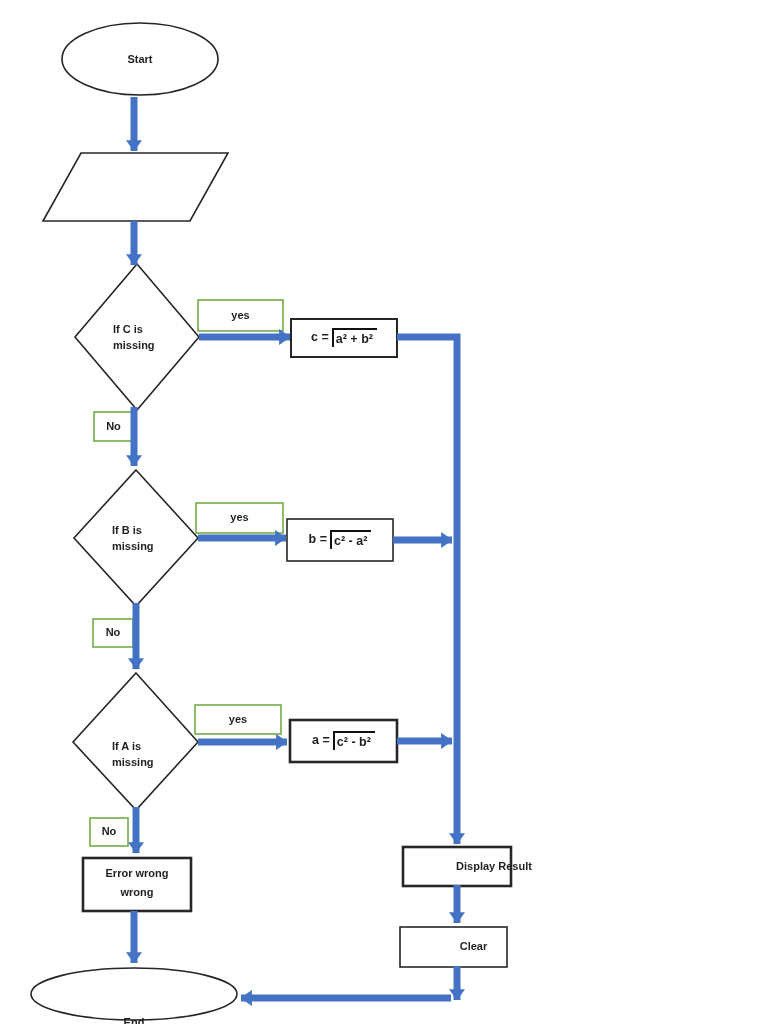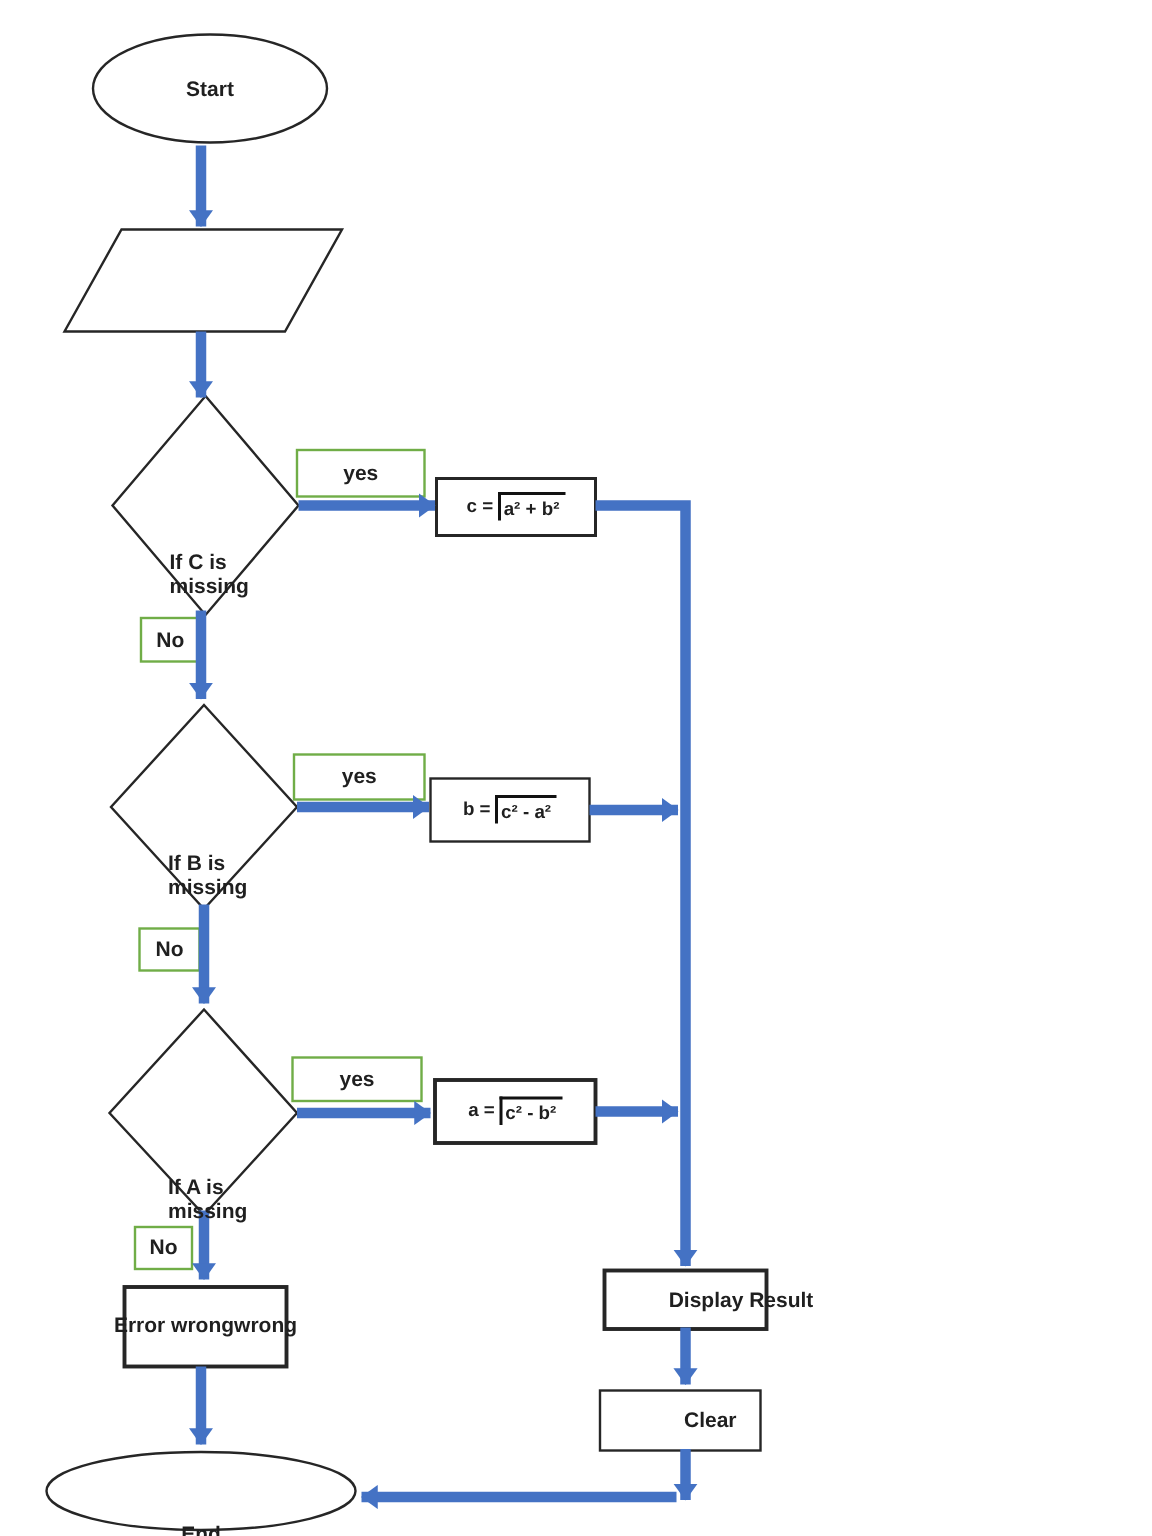--- a/index.html
+++ b/index.html
@@ -12,24 +12,24 @@
   }
   .layer{position:absolute;left:0;top:0;}
   .shape{fill:#ffffff;stroke:#262626;stroke-width:1.6;}
   .shape.thick{stroke-width:2.6;}
   .shape.med{stroke-width:2;}
   .green{fill:#ffffff;stroke:#70AD47;stroke-width:1.6;}
   .arrow{fill:none;stroke:#4472C4;stroke-width:7;stroke-linejoin:miter;}
   .lbl{
     position:absolute;
     display:flex;align-items:center;justify-content:center;
-    color:#1f1f1f;font-weight:700;font-size:14px;line-height:16px;
+    color:#1f1f1f;font-weight:700;font-size:11px;line-height:16px;
     text-align:center;white-space:nowrap;
   }
-  .lbl.two{flex-direction:column;align-items:flex-start;text-align:left;margin-top:45px;}
+  .lbl.two{flex-direction:column;align-items:flex-start;text-align:left;}
   .formula{font-size:12.5px;}
   .fp{margin-right:3px;}
   .radicand{
     display:inline-block;
     border-top:2.6px solid #111;
     border-left:2px solid #111;
     padding:1px 4px 0 2px;
   }
 </style>
 </head>
@@ -115,21 +115,21 @@
   </div>
   <div class="lbl formula" style="left:287px;top:519px;width:106px;height:40px;">
     <span class="fp">b =</span>
       <span class="radicand">c² - a²</span>
   </div>
   <div class="lbl formula" style="left:290px;top:720px;width:107px;height:40px;">
     <span class="fp">a =</span>
       <span class="radicand">c² - b²</span>
   </div>
 
-  <div class="lbl" style="left:83px;top:858px;width:108px;height:50px;line-height:19px;">
+  <div class="lbl" style="left:83px;top:858px;width:108px;height:50px;flex-direction:column;line-height:19px;">
     <div>Error wrong</div>
     <div>wrong</div>
   </div>
 
   <div class="lbl" style="left:403px;top:847px;width:108px;height:37px;padding-left:37px;">Display Result</div>
   <div class="lbl" style="left:400px;top:927px;width:107px;height:38px;padding-left:20px;">Clear</div>
 
   <div class="lbl" style="left:84px;top:1004px;width:100px;height:36px;">End</div>
 
 </div>

